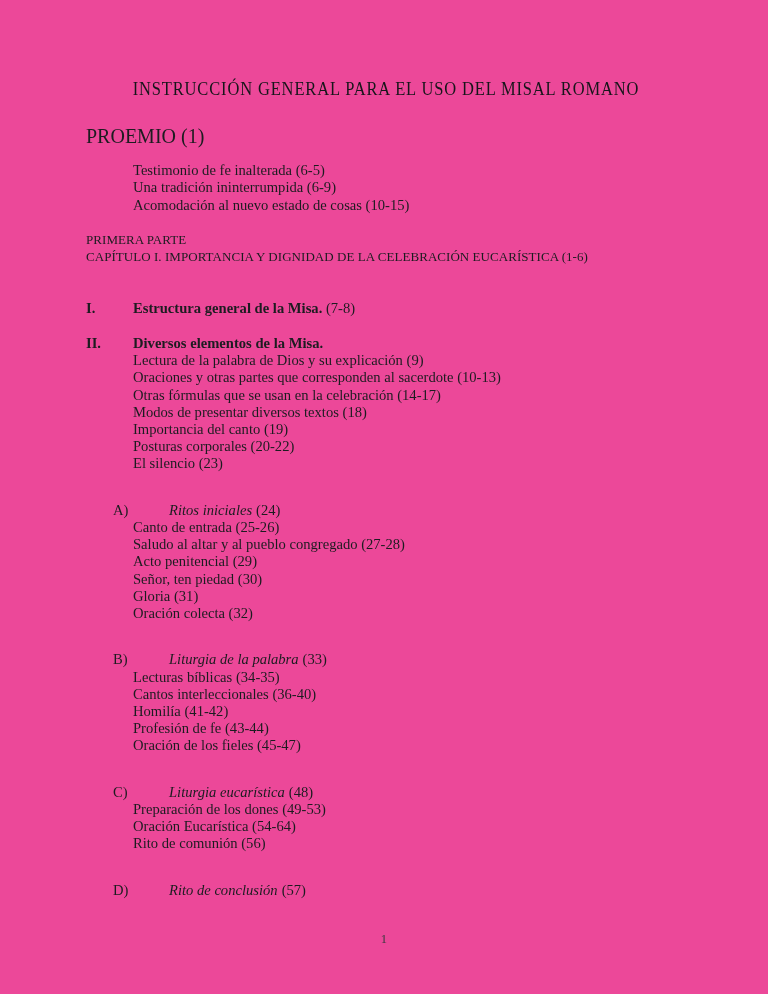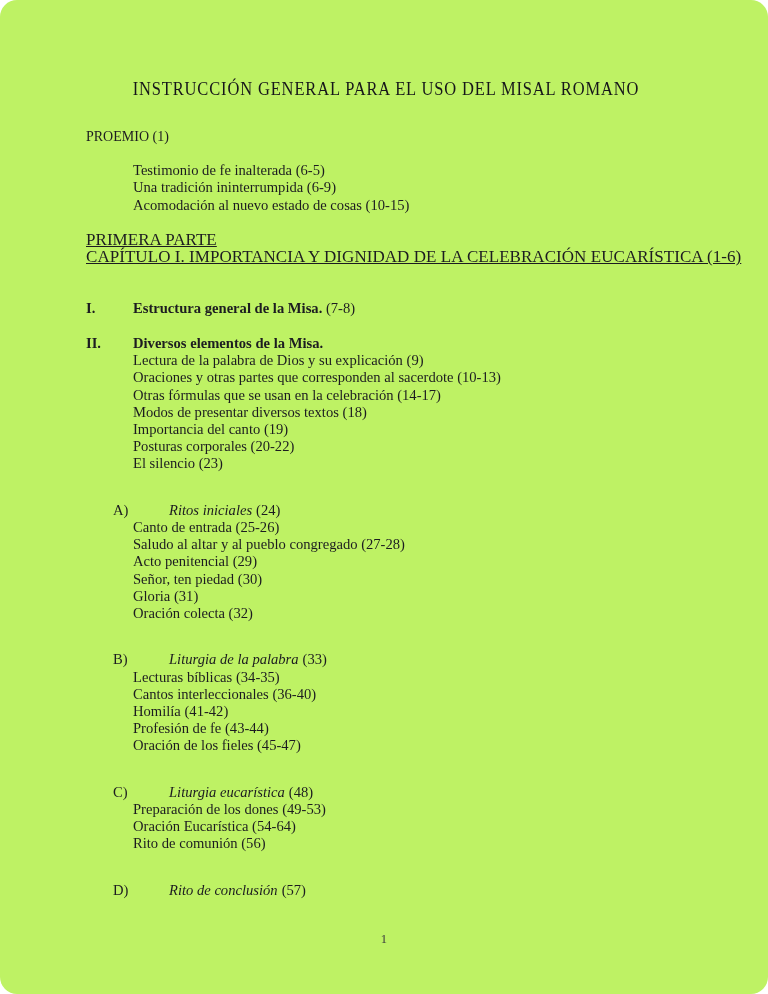--- a/index.html
+++ b/index.html
@@ -5,26 +5,25 @@
 <style>
   html, body {
     margin: 0;
     padding: 0;
     background: #ffffff;
   }
   .page {
     position: relative;
     width: 768px;
     height: 994px;
-    background: #bef264;
+    background: #ec4899;
     margin: 0 auto;
     font-family: "Liberation Serif", "DejaVu Serif", serif;
     color: #1c1c20;
     overflow: hidden;
-    border-radius: 17px;
   }
 
   
   .content {
     position: absolute;
     left: 86px;
     top: 78px;
     width: 600px;
   }
 
@@ -43,40 +42,39 @@
     transform-origin: center top;
   }
 
   
   .line {
     font-size: 14.6px;
     line-height: 17.2px;
     white-space: nowrap;
   }
   .caps {
-    font-size: 17px;
+    font-size: 13px;
     line-height: 17.6px;
     letter-spacing: 0.05px;
     white-space: nowrap;
-    text-decoration: underline;
   }
   .blank {
     height: 17px;
   }
   .blank-sm {
     height: 12px;
   }
 
   
   .ind-margin { margin-left: 0; }
   .ind-sub    { margin-left: 47px; }
 
   
   .proemio {
-    font-size: 14px;
+    font-size: 20px;
     line-height: 17.4px;
   }
 
   
   .roman-row {
     display: flex;
     align-items: baseline;
     font-size: 14.6px;
     line-height: 17.6px;
     white-space: nowrap;

